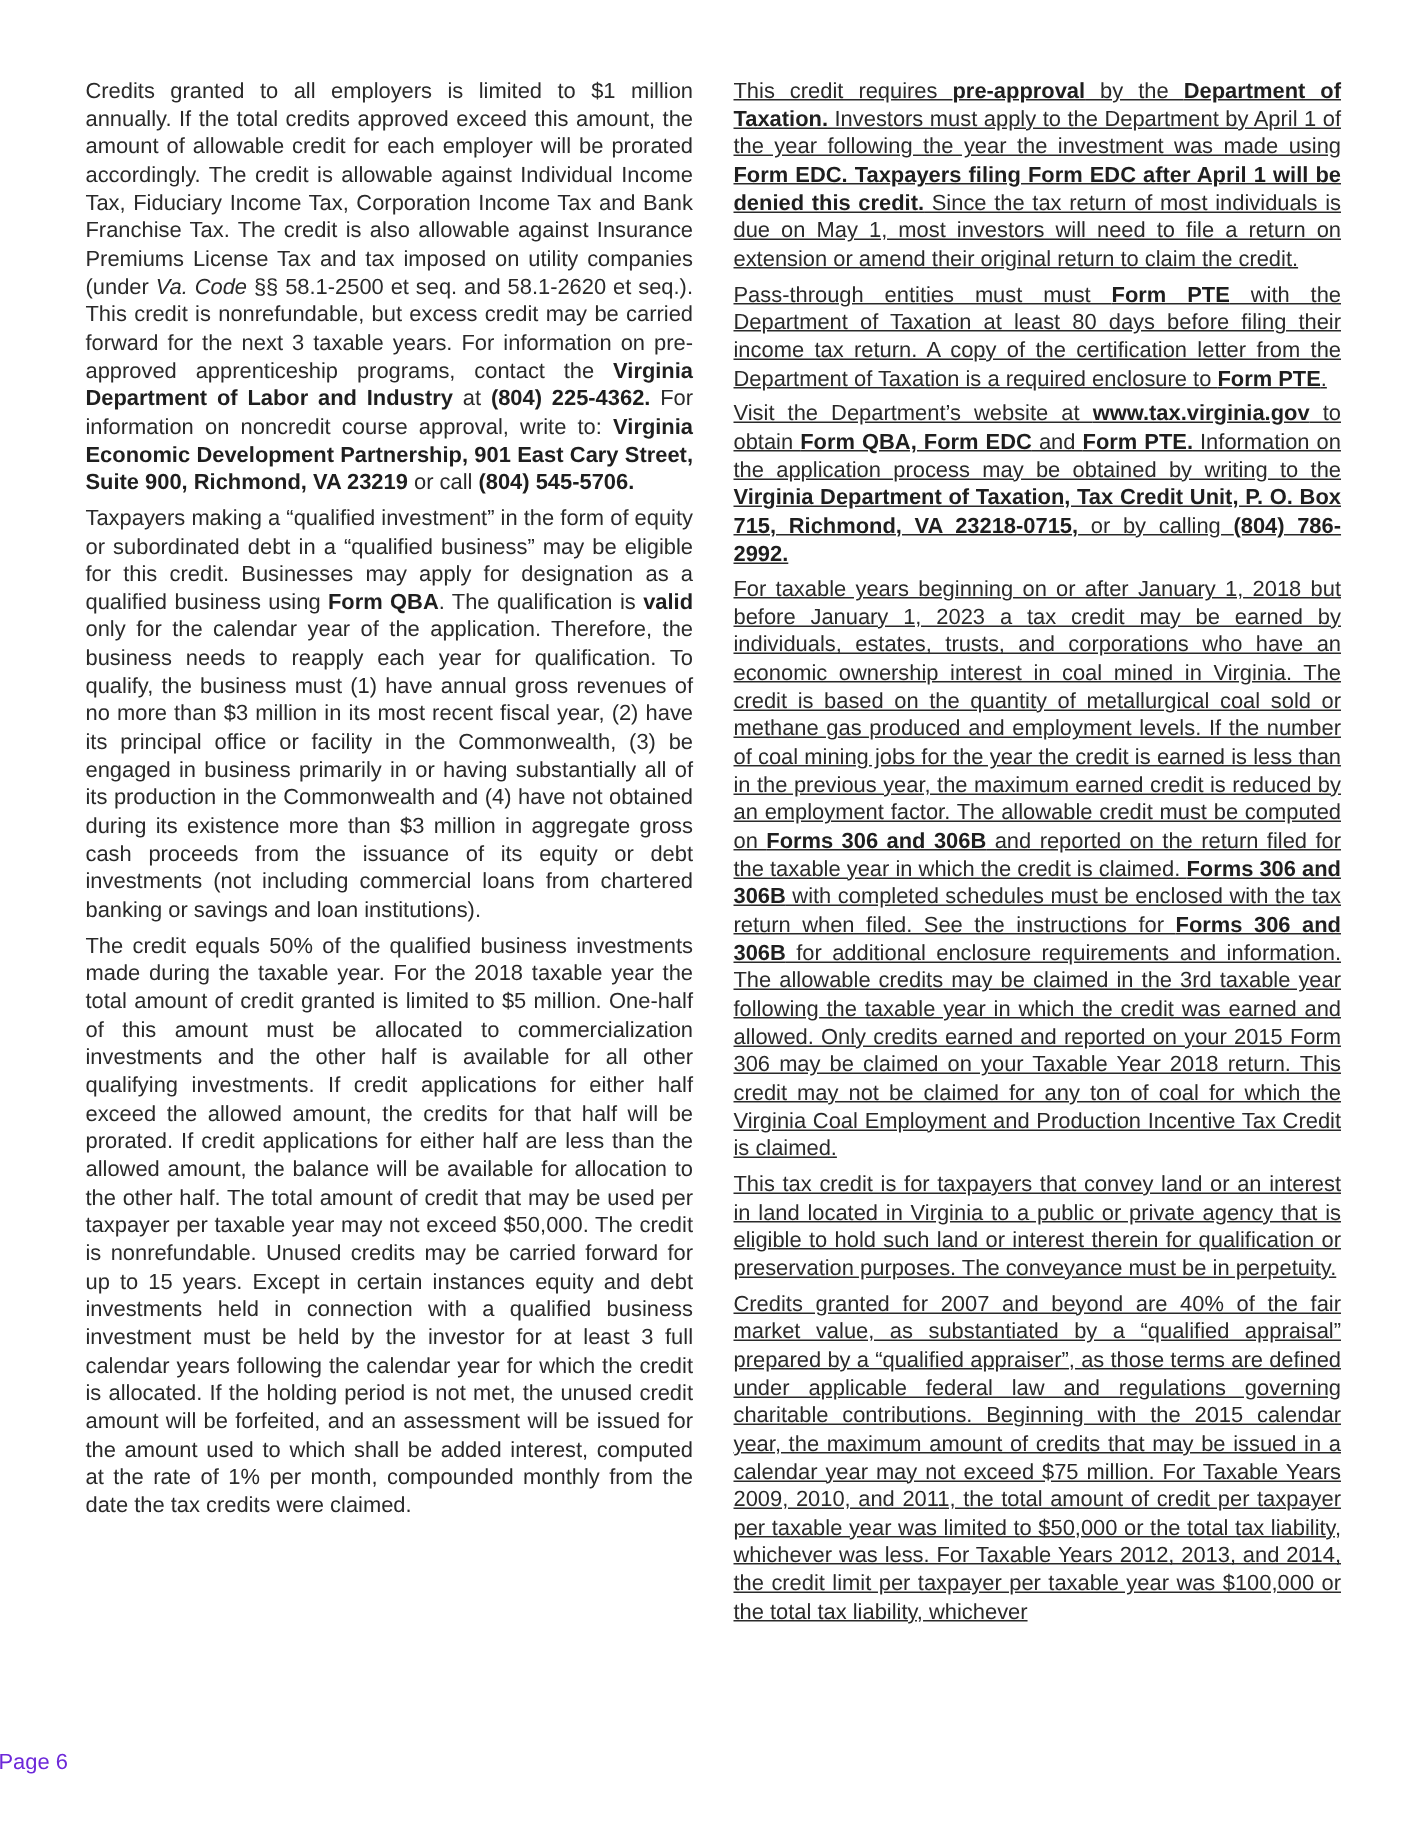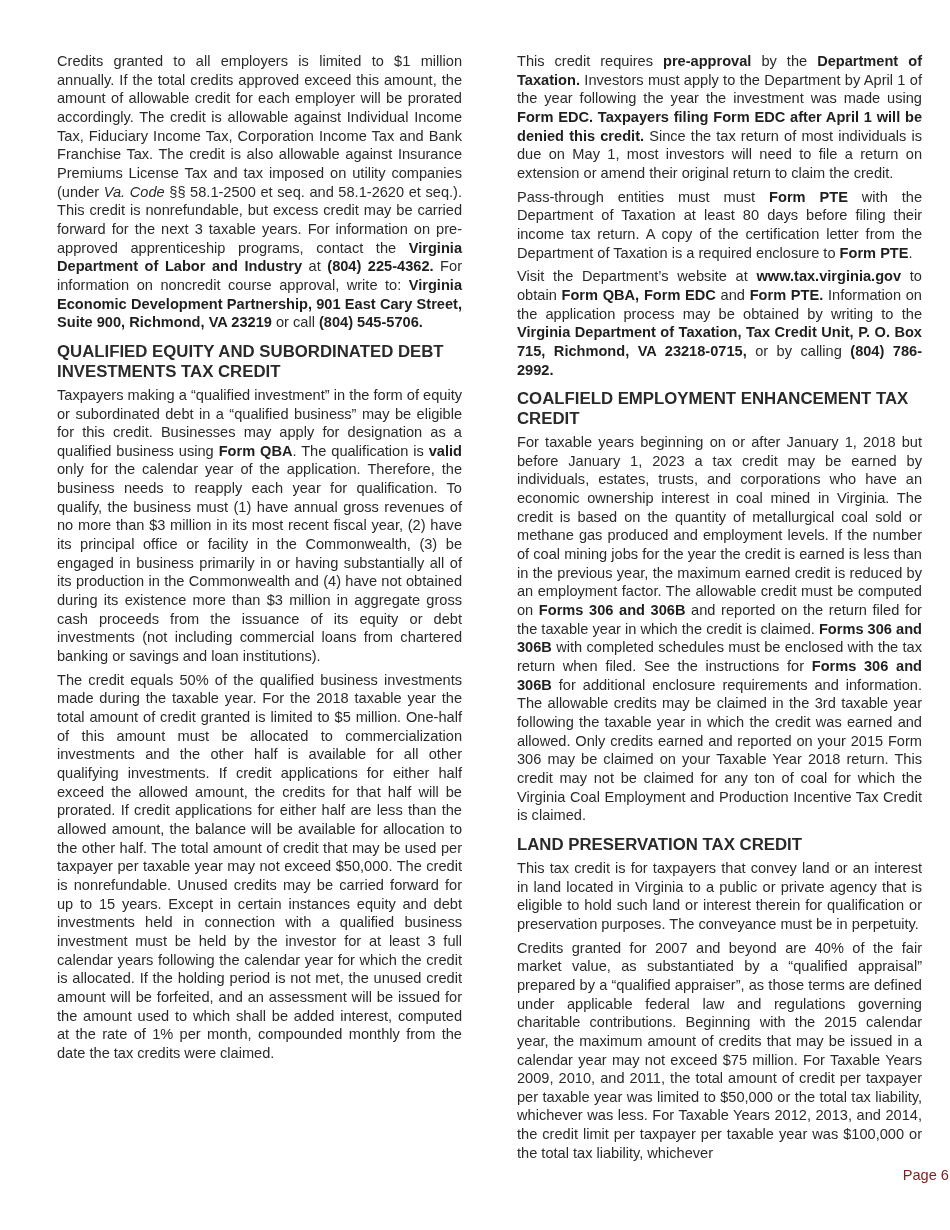--- a/index.html
+++ b/index.html
@@ -1,55 +1,52 @@
 <!DOCTYPE html>
 <html><head>
 <meta charset="utf-8">
 <style>
   html, body { margin: 0; padding: 0; background: #ffffff; }
   body { width: 950px; height: 1230px; position: relative; overflow: hidden; }
   .page { position: absolute; left: 0; top: 0; width: 950px; height: 1230px; background: #fff; }
   .col { position: absolute; top: 52px; width: 405px; font-family: "Liberation Sans", sans-serif; font-size: 14.6px; line-height: 18.65px; color: #2a2a2a; }
   .col-left { left: 57px; }
-  .col-right { left: 517px; }
+  .col-right { left: 489px; text-decoration: underline; }
   .para { margin: 0 0 5px 0; text-align: justify; hyphens: none; }
   .heading { margin: 10px 0 4px 0; font-family: "Liberation Sans", sans-serif; font-weight: bold; font-size: 16.8px; line-height: 20px; color: #2a2a2a; text-transform: uppercase; }
   b { font-weight: bold; color: #1f1f1f; }
   i { font-style: italic; }
-  .footer { position: absolute; top: 1167px; left: 0; width: 950px; text-align: right; font-family: "Liberation Sans", sans-serif; font-size: 14.6px; color: #7f1d1d; }
+  .footer { position: absolute; top: 1167px; left: 0; width: 950px; text-align: left; font-family: "Liberation Sans", sans-serif; font-size: 14.6px; color: #6d28d9; }
   .footer span { position: relative; left: -1px; }
 </style>
 </head>
 <body>
 
 <div class="page">
 
   <div class="col col-left">
     <p class="para"><span>Credits granted to all employers is limited to $1 million annually. If the total credits approved exceed this amount, the amount of allowable credit for each employer will be prorated accordingly. The credit is allowable against Individual Income Tax, Fiduciary Income Tax, Corporation Income Tax and Bank Franchise Tax. The credit is also allowable against Insurance Premiums License Tax and tax imposed on utility companies (under </span><i>Va. Code</i><span> §§ 58.1-2500 et seq. and 58.1-2620 et seq.). This credit is nonrefundable, but excess credit may be carried forward for the next 3 taxable years. For information on pre-approved apprenticeship programs, contact the </span><b>Virginia Department of Labor and Industry</b><span> at </span><b>(804) 225-4362.</b><span> For information on noncredit course approval, write to: </span><b>Virginia Economic Development Partnership, 901 East Cary Street, Suite 900, Richmond, VA 23219</b><span> or call </span><b>(804) 545-5706.</b></p>
 
-    <h2 class="heading">QUALIFIED EQUITY AND SUBORDINATED DEBT INVESTMENTS TAX CREDIT</h2>
 
     <p class="para"><span>Taxpayers making a “qualified investment” in the form of equity or subordinated debt in a “qualified business” may be eligible for this credit.  Businesses may apply for designation as a qualified business using </span><b>Form QBA</b><span>. The qualification is </span><b>valid</b><span> only for the calendar year of the application. Therefore, the business needs to reapply each year for qualification. To qualify, the business must (1) have annual gross revenues of no more than $3 million in its most recent fiscal year, (2) have its principal office or facility in the Commonwealth, (3) be engaged in business primarily in or having substantially all of its production in the Commonwealth and (4) have not obtained during its existence more than $3 million in aggregate gross cash proceeds from the issuance of its equity or debt investments (not including commercial loans from chartered banking or savings and loan institutions).</span></p>
 
     <p class="para">The credit equals 50% of the qualified business investments made during the taxable year. For the 2018 taxable year the total amount of credit granted is limited to $5 million. One-half of this amount must be allocated to commercialization investments and the other half is available for all other qualifying investments. If credit applications for either half exceed the allowed amount, the credits for that half will be prorated. If credit applications for either half are less than the allowed amount, the balance will be available for allocation to the other half. The total amount of credit that may be used per taxpayer per taxable year may not exceed $50,000. The credit is nonrefundable. Unused credits may be carried forward for up to 15 years. Except in certain instances equity and debt investments held in connection with a qualified business investment must be held by the investor for at least 3 full calendar years following the calendar year for which the credit is allocated. If the holding period is not met, the unused credit amount will be forfeited, and an assessment will be issued for the amount used to which shall be added interest, computed at the rate of 1% per month, compounded monthly from the date the tax credits were claimed.</p>
 
   </div>
 
   <div class="col col-right">
     <p class="para"><span>This credit requires </span><b>pre-approval</b><span> by the </span><b>Department of Taxation.</b><span> Investors must apply to the Department by April 1 of the year following the year the investment was made using </span><b>Form EDC. Taxpayers filing Form EDC after April 1 will be denied this credit.</b><span> Since the tax return of most individuals is due on May 1, most investors will need to file a return on extension or amend their original return to claim the credit.</span></p>
 
     <p class="para"><span>Pass-through entities must must </span><b>Form PTE</b><span> with the Department of Taxation at least 80 days before filing their income tax return.  A copy of the certification letter from the Department of Taxation is a required enclosure to </span><b>Form PTE</b><span>.</span></p>
 
     <p class="para"><span>Visit the Department’s website at </span><b>www.tax.virginia.gov</b><span> to obtain </span><b>Form QBA, Form EDC</b><span> and </span><b>Form PTE.</b><span> Information on the application process may be obtained by writing to the </span><b>Virginia Department of Taxation, Tax Credit Unit, P. O. Box 715, Richmond, VA 23218-0715,</b><span> or by calling </span><b>(804) 786-2992.</b></p>
 
-    <h2 class="heading">COALFIELD EMPLOYMENT ENHANCEMENT TAX CREDIT</h2>
 
     <p class="para"><span>For taxable years beginning on or after January 1, 2018 but before January 1, 2023 a tax credit may be earned by individuals, estates, trusts, and corporations who have an economic ownership interest in coal mined in Virginia. The credit is based on the quantity of metallurgical coal sold or methane gas produced and employment levels. If the number of coal mining jobs for the year the credit is earned is less than in the previous year, the maximum earned credit is reduced by an employment factor. The allowable credit must be computed on </span><b>Forms 306 and 306B</b><span> and reported on the return filed for the taxable year in which the credit is claimed. </span><b>Forms 306 and 306B</b><span> with completed schedules must be enclosed with the tax return when filed. See the instructions for </span><b>Forms 306 and 306B</b><span> for additional enclosure requirements and information. The allowable credits may be claimed in the 3rd taxable year following the taxable year in which the credit was earned and allowed.  Only credits earned and reported on your 2015 Form 306 may be claimed on your Taxable Year 2018 return. This credit may not be claimed for any ton of coal for which the Virginia Coal Employment and Production Incentive Tax Credit is claimed.</span></p>
 
-    <h2 class="heading">LAND PRESERVATION TAX CREDIT</h2>
 
     <p class="para">This tax credit is for taxpayers that convey land or an interest in land located in Virginia to a public or private agency that is eligible to hold such land or interest therein for qualification or preservation purposes.  The conveyance must be in perpetuity.</p>
 
     <p class="para">Credits granted for 2007 and beyond are 40% of the fair market value, as substantiated by a “qualified appraisal” prepared by a “qualified appraiser”, as those terms are defined under applicable federal law and regulations governing charitable contributions. Beginning with the 2015 calendar year, the maximum amount of credits that may be issued in a calendar year may not exceed $75 million. For Taxable Years 2009, 2010, and 2011, the total amount of credit per taxpayer per taxable year was limited to $50,000 or the total tax liability, whichever was less. For Taxable Years 2012, 2013, and 2014, the credit limit per taxpayer per taxable year was $100,000 or the total tax liability, whichever</p>
   </div>
 
   <div class="footer"><span>Page 6</span></div>
 </div>
 
 </body></html>

